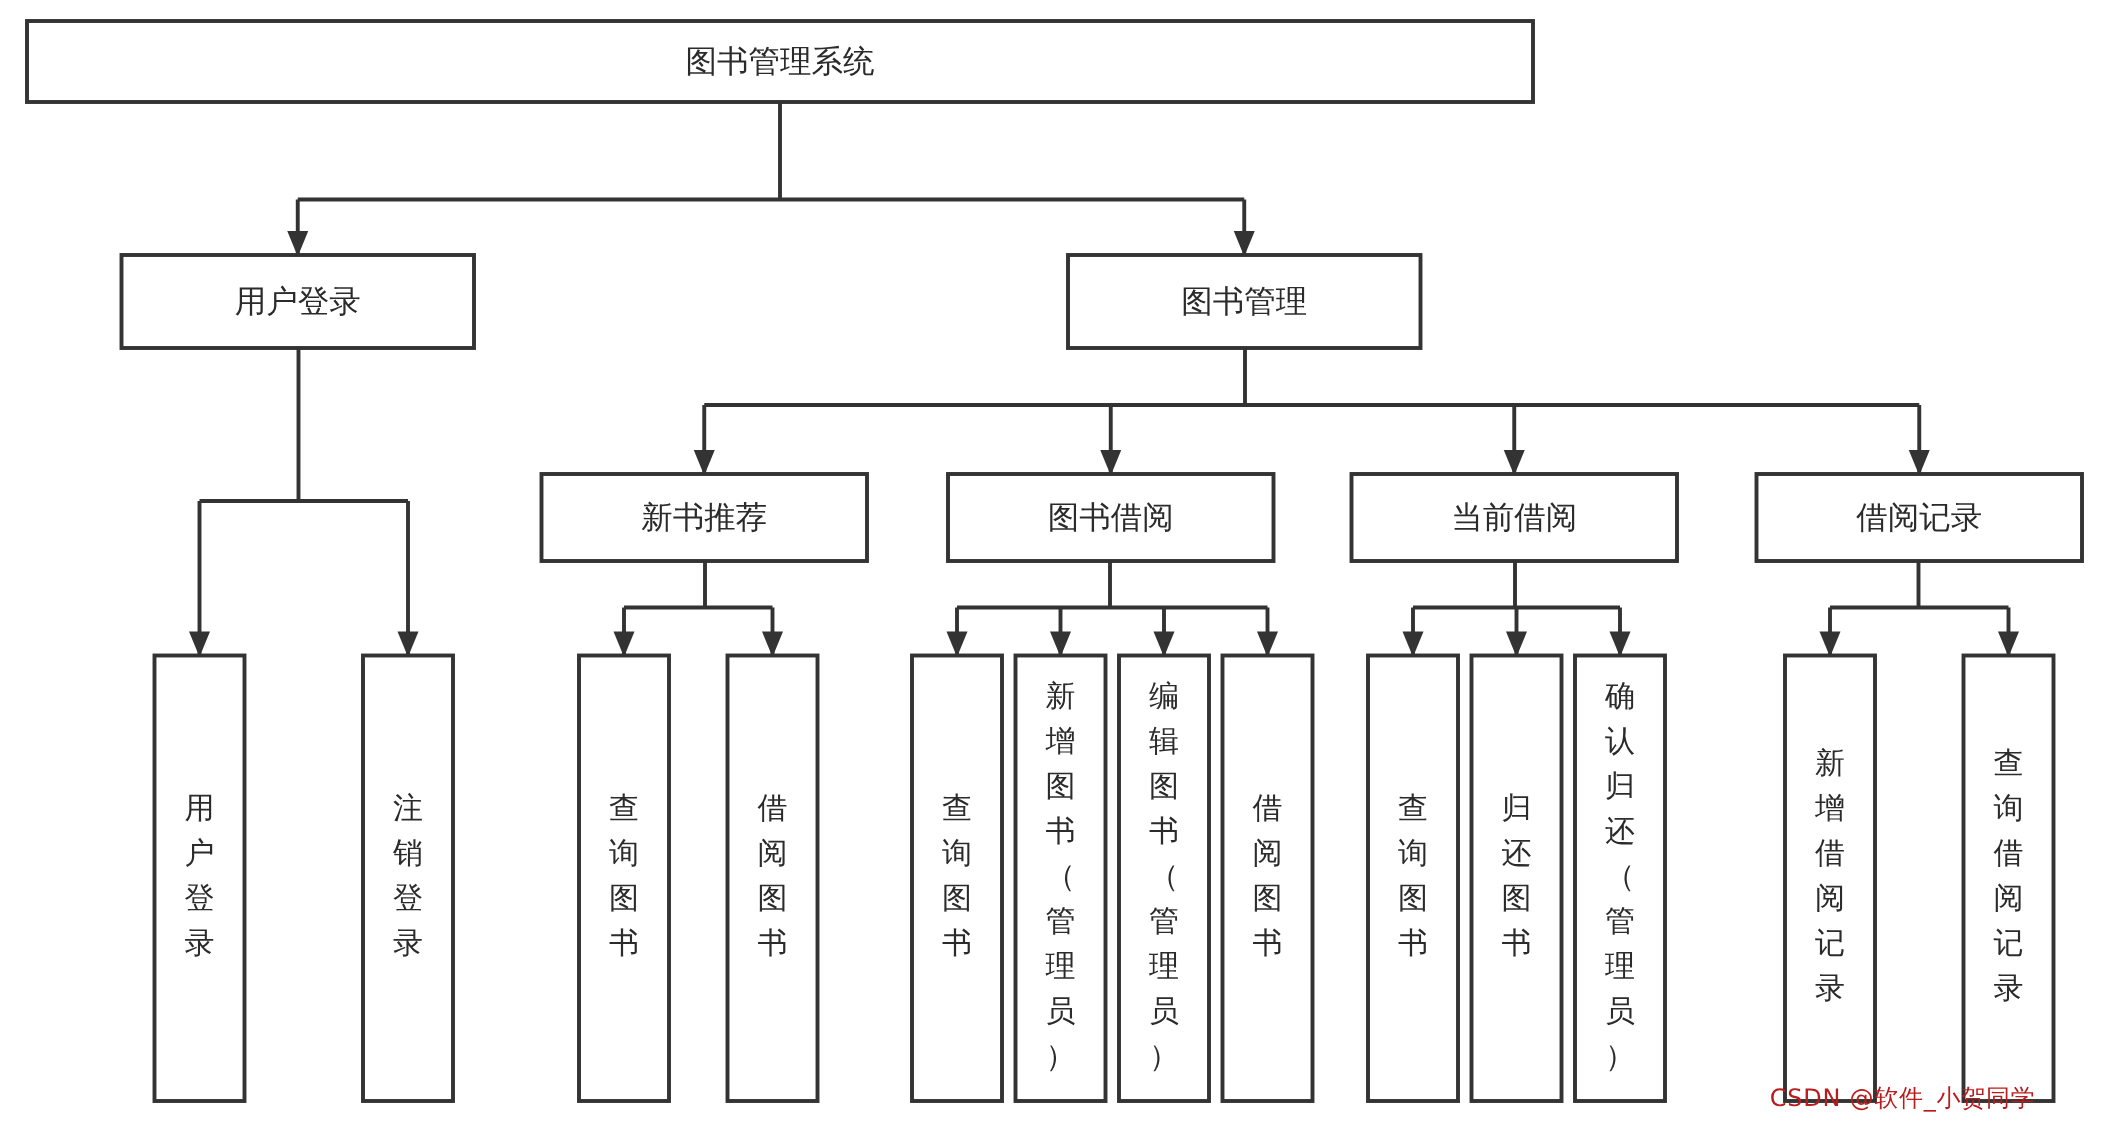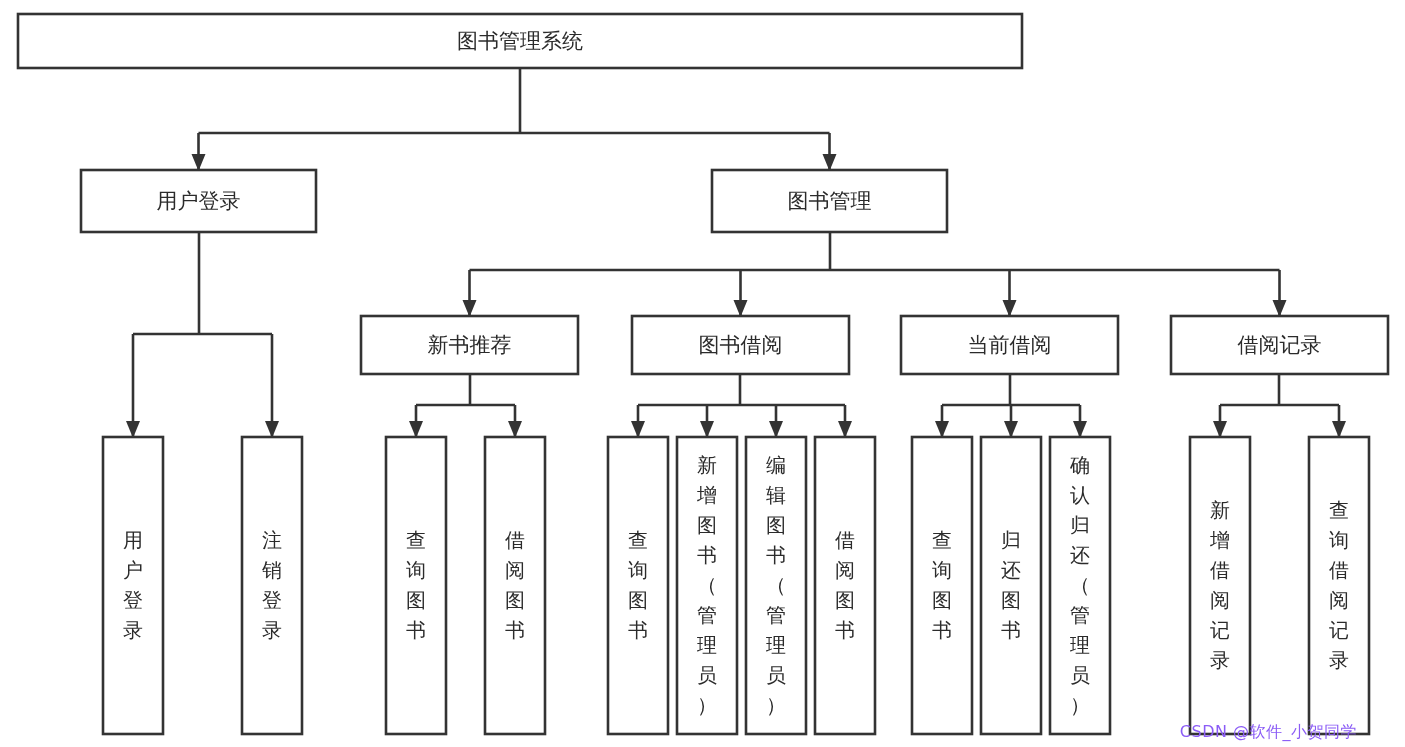--- a/index.html
+++ b/index.html
@@ -52,21 +52,21 @@
     font-size: 21px;
   }
   .label-v {
     font-size: 20px;
   }
   .watermark-text {
     position: absolute;
     right: 8px;
     bottom: 4px;
     font-size: 16px;
-    color: #8b5cf6;
+    color: #b91c1c;
     font-family: "DejaVu Sans", "Liberation Sans", sans-serif;
     letter-spacing: 0.5px;
     white-space: nowrap;
     user-select: none;
   }
 </style>
 </head>
 <body>
 
 <div id="diagram-root">

